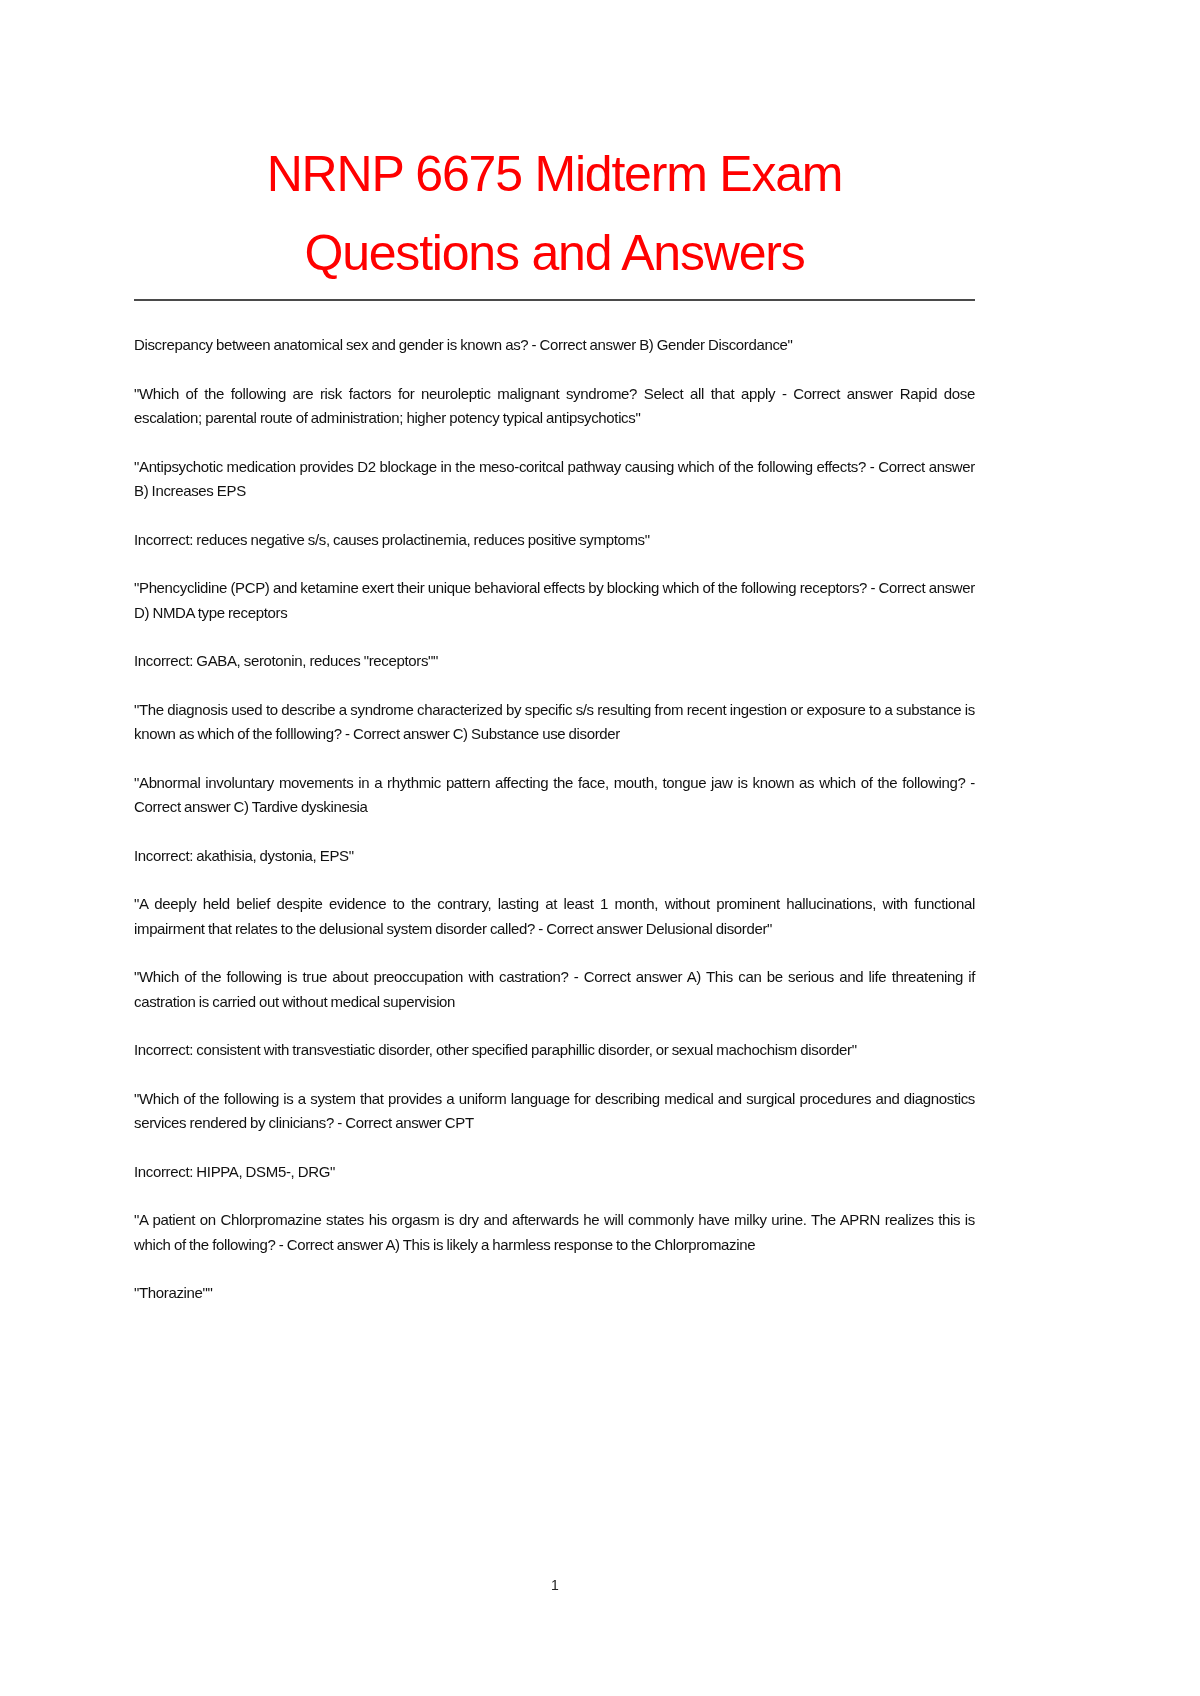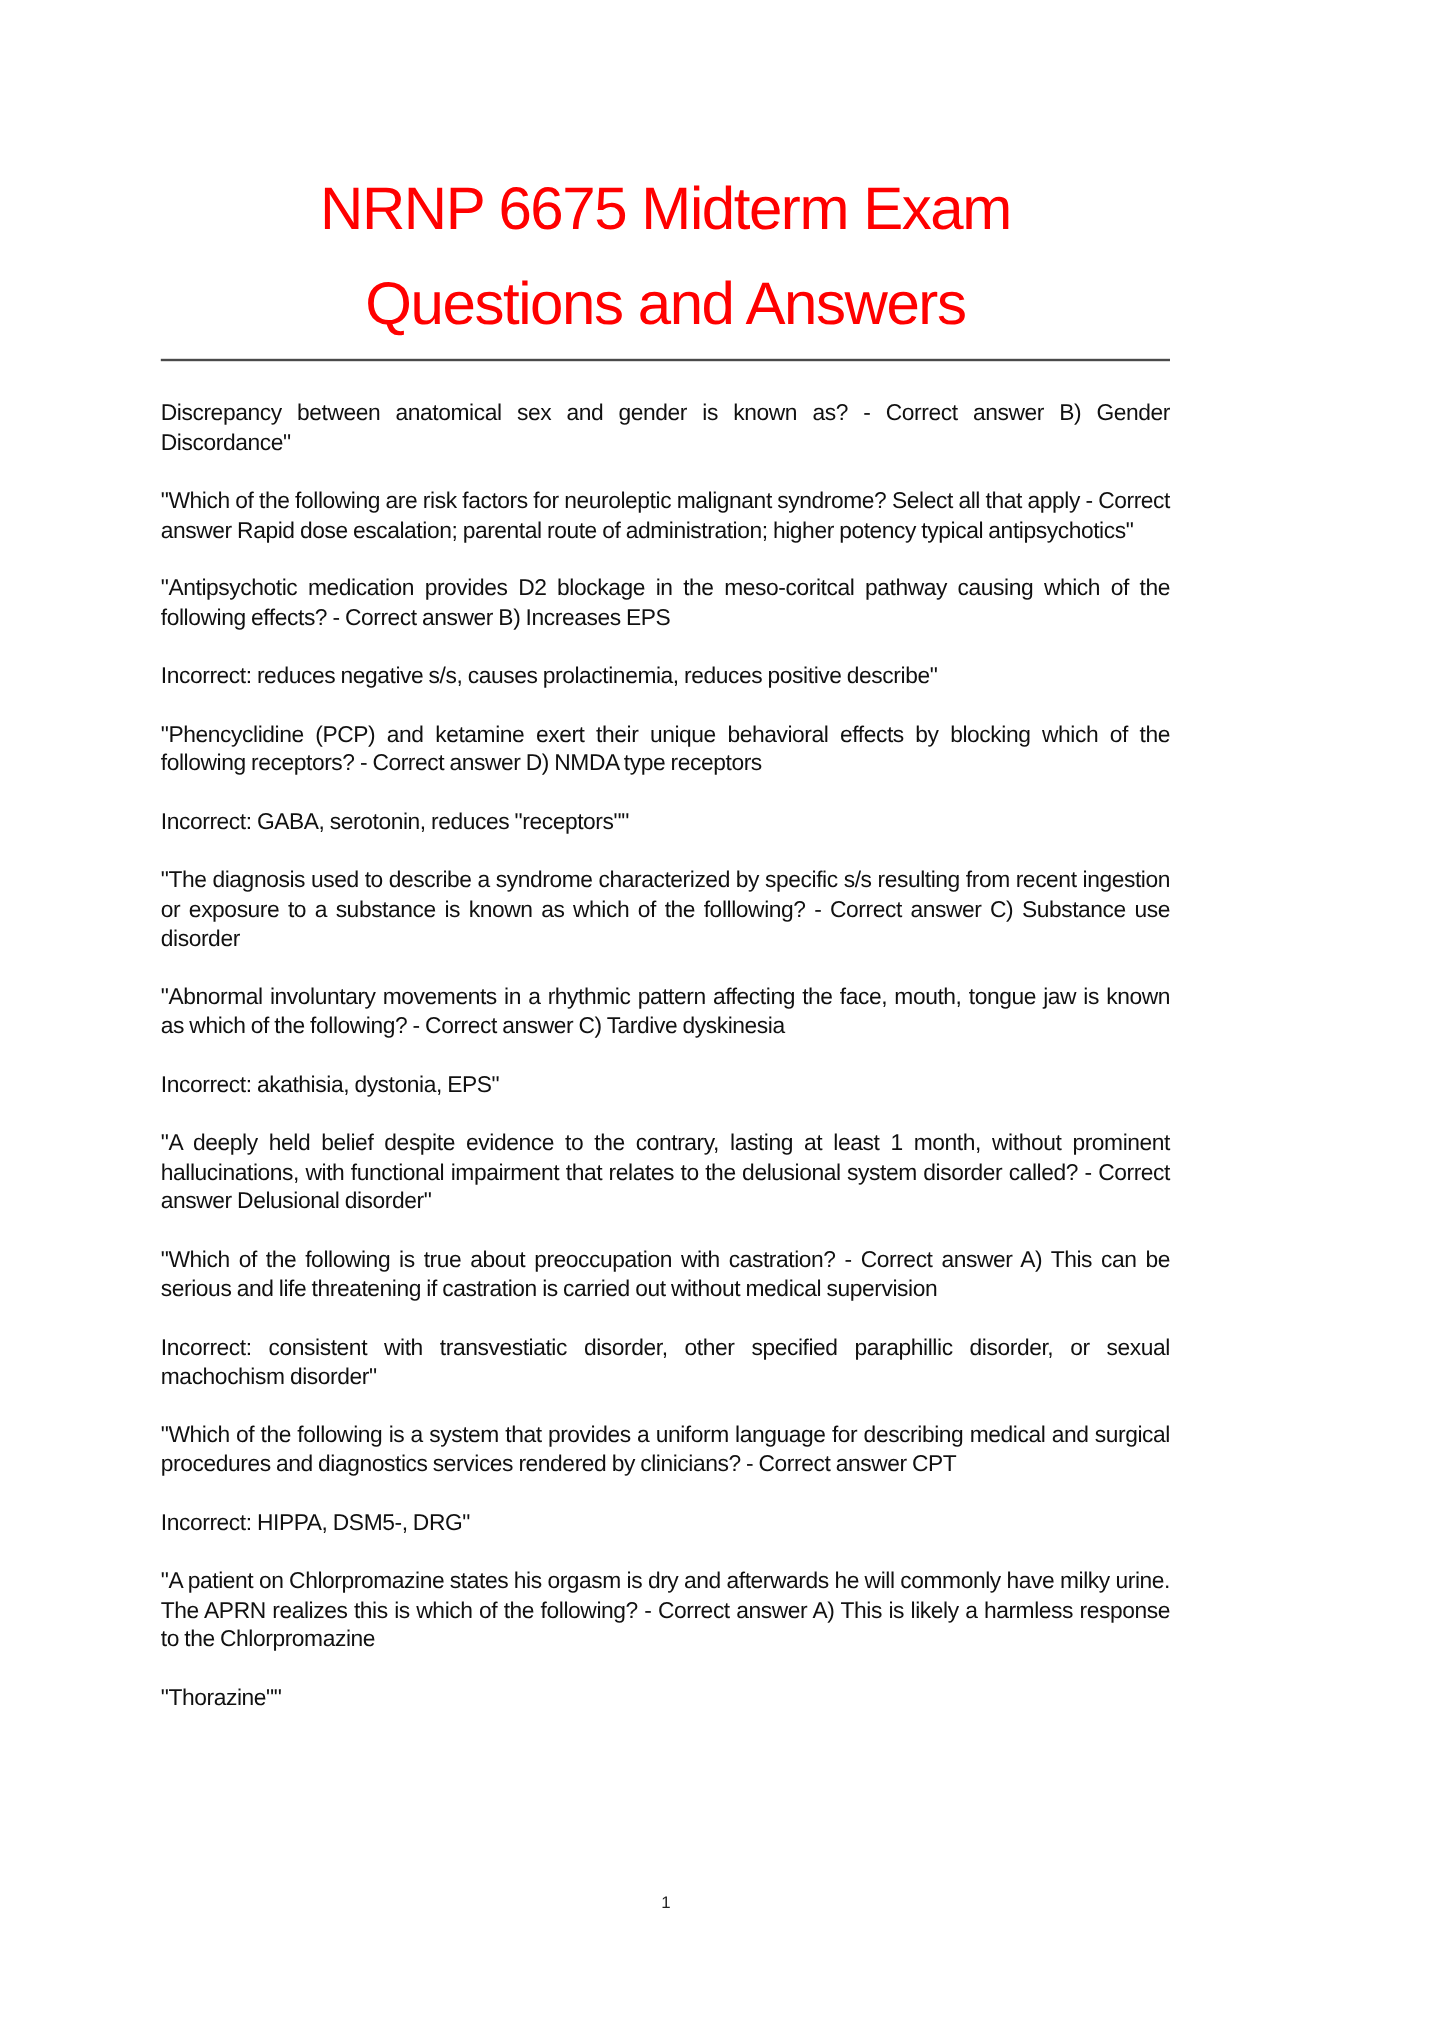--- a/index.html
+++ b/index.html
@@ -8,42 +8,42 @@
     .title {
       position: absolute; left: 134px; width: 841px; text-align: center;
       color: #ff0000; font-family: "Liberation Sans", sans-serif; font-size: 50px; line-height: 1; letter-spacing: -1.2px;
       margin: 0; font-weight: normal;
     }
     .title.l1 { top: 149px; }
     .title.l2 { top: 204px; margin-top: 24px; }
     .rule { position: absolute; left: 134px; width: 841px; top: 299px; height: 2px; background: #4a4a4a; }
     .content {
       position: absolute; left: 134px; top: 333px; width: 841px;
-      font-family: "Liberation Sans", sans-serif; font-size: 19px; line-height: 24.5px; color: #111;
+      font-family: "Liberation Sans", sans-serif; font-size: 15px; line-height: 24.5px; color: #111;
     }
     .para { margin: 0 0 24px 0; text-align: justify; letter-spacing: -0.35px; word-spacing: -0.5px; }
     .para.last { text-align: left; }
     .page-number {
       position: absolute; top: 1577px; left: 0; width: 1110px; text-align: center;
       font-family: "Liberation Sans", sans-serif; font-size: 14px; color: #222;
     }
   </style>
 </head>
 <body>
 
 <div class="page">
   <h1 class="title l1">NRNP 6675 Midterm Exam</h1>
   <h1 class="title l2">Questions and Answers</h1>
   <div class="rule"></div>
 
   <div class="content">
     <p class="para">Discrepancy between anatomical sex and gender is known as? - Correct answer B) Gender Discordance"</p>
     <p class="para">"Which of the following are risk factors for neuroleptic malignant syndrome? Select all that apply - Correct answer Rapid dose escalation; parental route of administration; higher potency typical antipsychotics"</p>
     <p class="para">"Antipsychotic medication provides D2 blockage in the meso-coritcal pathway causing which of the following effects? - Correct answer B) Increases EPS</p>
-    <p class="para">Incorrect: reduces negative s/s, causes prolactinemia, reduces positive describe"</p>
+    <p class="para">Incorrect: reduces negative s/s, causes prolactinemia, reduces positive symptoms"</p>
     <p class="para">"Phencyclidine (PCP) and ketamine exert their unique behavioral effects by blocking which of the following receptors? - Correct answer D) NMDA type receptors</p>
     <p class="para">Incorrect: GABA, serotonin, reduces "receptors""</p>
     <p class="para">"The diagnosis used to describe a syndrome characterized by specific s/s resulting from recent ingestion or exposure to a substance is known as which of the folllowing? - Correct answer C) Substance use disorder</p>
     <p class="para">"Abnormal involuntary movements in a rhythmic pattern affecting the face, mouth, tongue jaw is known as which of the following? - Correct answer C) Tardive dyskinesia</p>
     <p class="para">Incorrect: akathisia, dystonia, EPS"</p>
     <p class="para">"A deeply held belief despite evidence to the contrary, lasting at least 1 month, without prominent hallucinations, with functional impairment that relates to the delusional system disorder called? - Correct answer Delusional disorder"</p>
     <p class="para">"Which of the following is true about preoccupation with castration? - Correct answer A) This can be serious and life threatening if castration is carried out without medical supervision</p>
     <p class="para">Incorrect: consistent with transvestiatic disorder, other specified paraphillic disorder, or sexual machochism disorder"</p>
     <p class="para">"Which of the following is a system that provides a uniform language for describing medical and surgical procedures and diagnostics services rendered by clinicians? - Correct answer CPT</p>
     <p class="para">Incorrect: HIPPA, DSM5-, DRG"</p>

